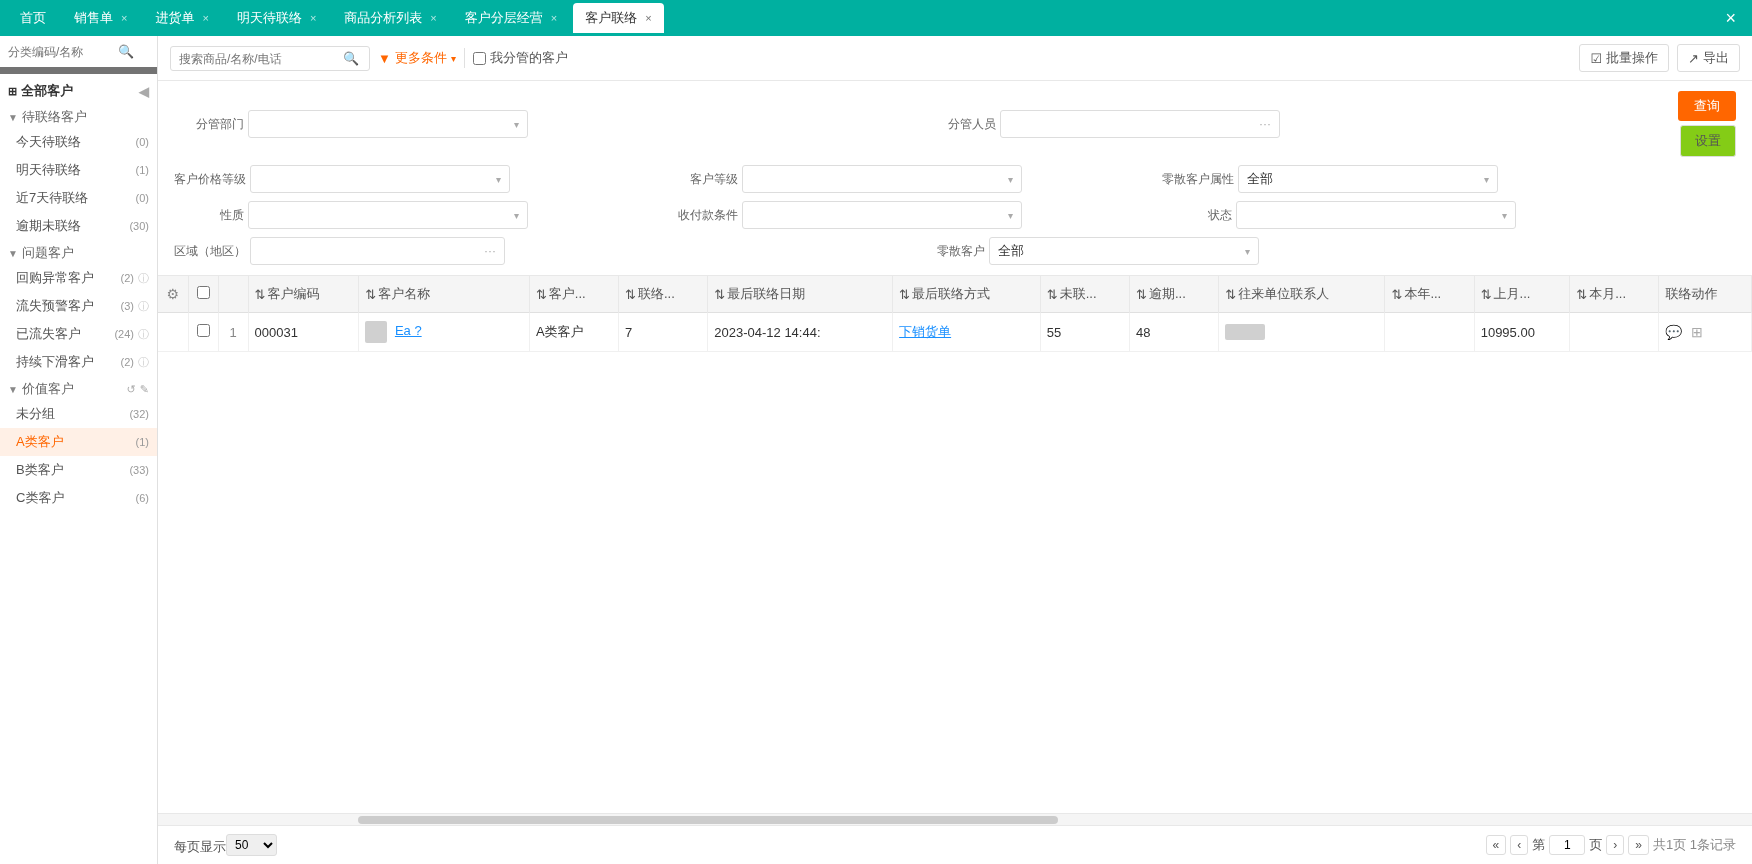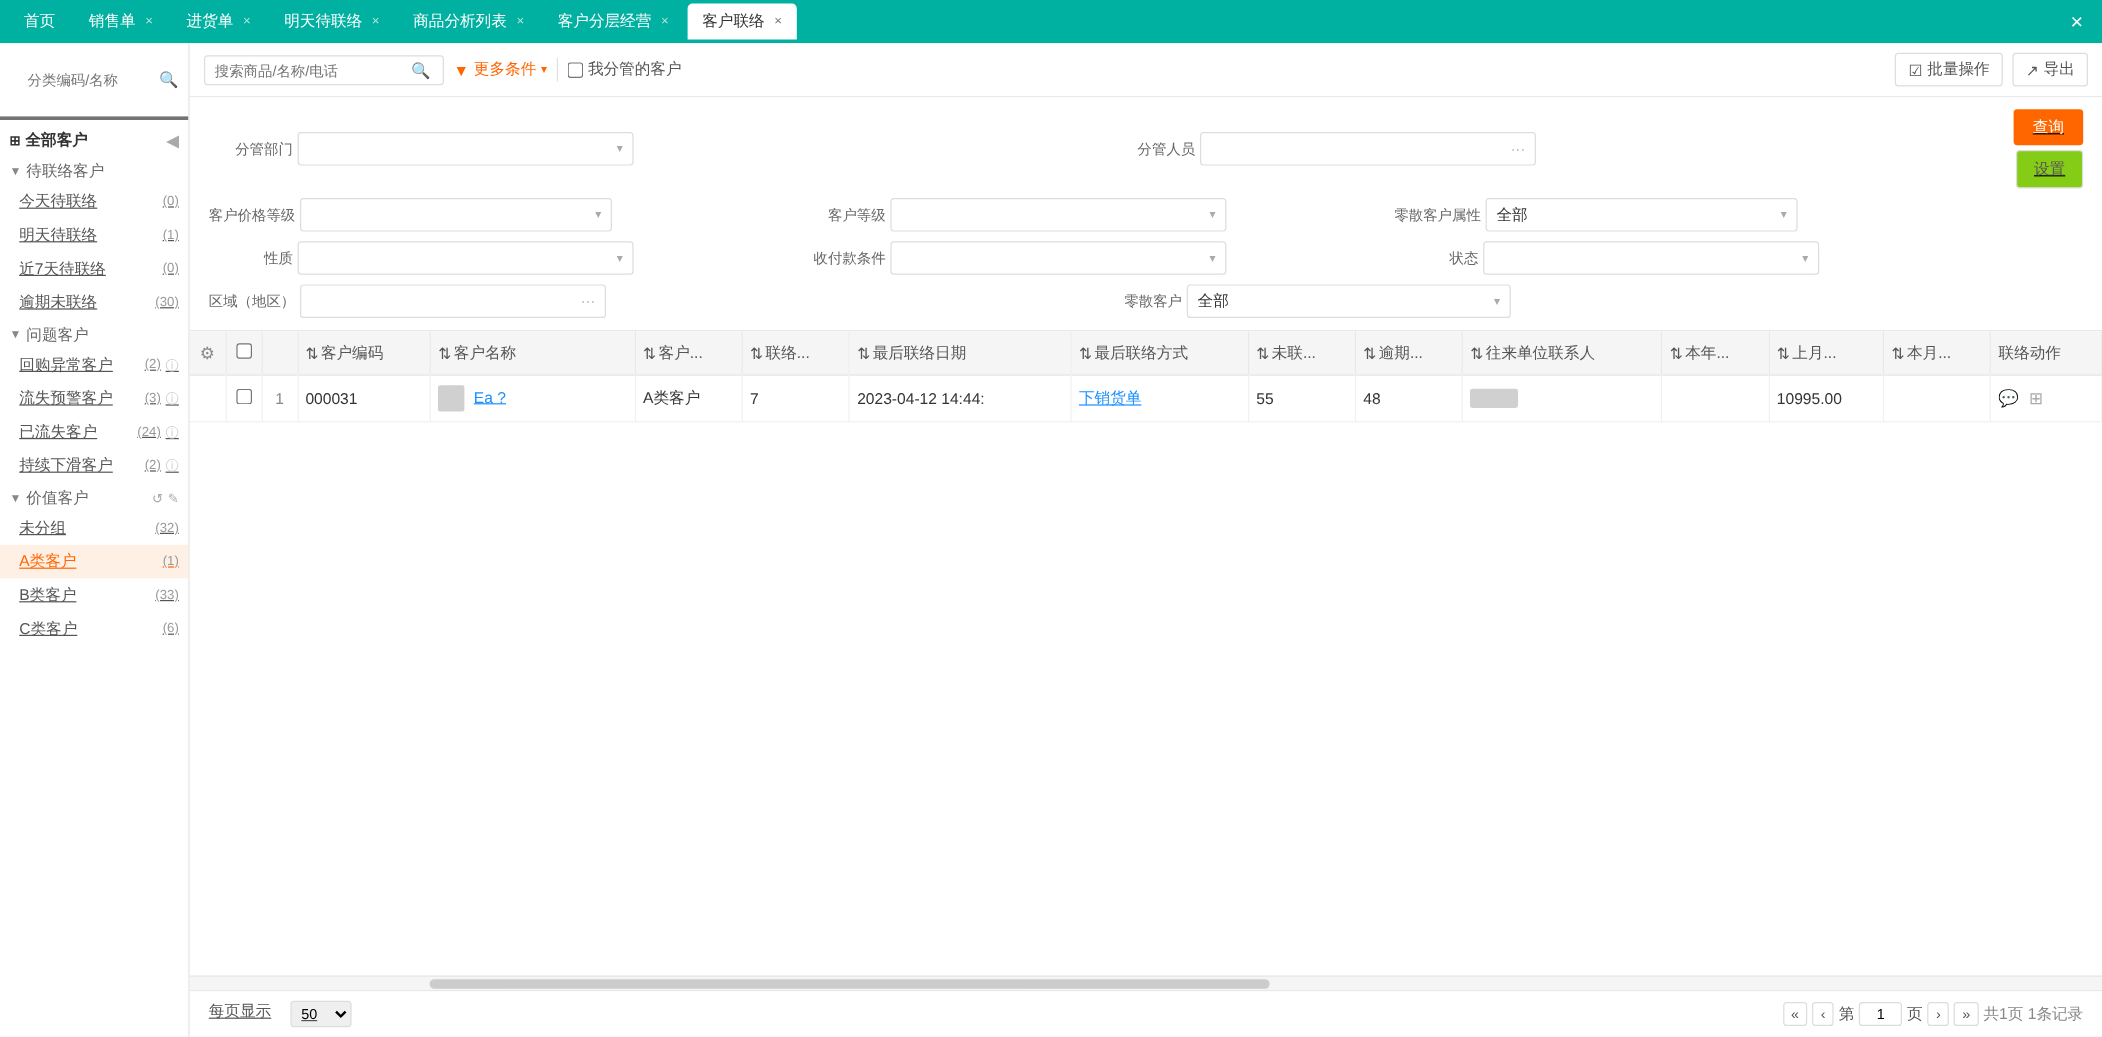--- a/index.html
+++ b/index.html
@@ -58,24 +58,24 @@
     
     .sidebar {
       width: 158px;
       background: white;
       border-right: 1px solid #e0e0e0;
       display: flex;
       flex-direction: column;
       overflow-y: auto;
     }
     .sidebar-search {
-      padding: 23px;
+      padding: 8px;
       display: flex;
       align-items: flex-end;
-      border-bottom: 3px solid #737373;
+      border-bottom: 7px solid #737373;
     }
     .sidebar-search input {
       border: none;
       outline: none;
       font-size: 12px;
       color: #999;
       width: 110px;
     }
     .sidebar-section-header {
       display: flex;
@@ -104,21 +104,20 @@
     }
     .sidebar-group-label .arrow { font-size: 10px; color: #888; }
     .sidebar-item {
       padding: 5px 8px 5px 16px;
       color: #555;
       cursor: pointer;
       font-size: 12px;
       display: flex;
       align-items: center;
       justify-content: space-between;
-      text-decoration: underline;
     }
     .sidebar-item.active { background: #fff0e6; color: #ff6600; }
     .sidebar-item .count { color: #999; font-size: 11px; }
     .sidebar-item .info-icon { color: #ccc; font-size: 11px; }
 
     
     .content-area {
       flex: 1;
       display: flex;
       flex-direction: column;
@@ -256,21 +255,20 @@
       padding: 6px 14px;
       cursor: pointer;
       font-size: 13px;
       color: #555;
     }
     .filter-buttons {
       display: flex;
       flex-direction: column;
       gap: 4px;
       align-items: flex-end;
-      text-decoration: underline;
     }
 
     
     .table-container {
       flex: 1;
       background: white;
       overflow: auto;
       margin: 0;
     }
     table {
@@ -315,23 +313,22 @@
       border-top: 1px solid #e8e8e8;
       padding: 8px 16px;
       display: flex;
       align-items: center;
       gap: 8px;
       font-size: 12px;
       color: #555;
     }
     .footer-page-size {
       display: flex;
-      align-items: flex-start;
-      gap: 16px;
-      text-decoration: underline;
+      align-items: flex-end;
+      gap: 0;
     }
     .footer-page-size select {
       border: 1px solid #ddd;
       border-radius: 3px;
       padding: 2px 4px;
       font-size: 12px;
       outline: none;
     }
     .footer-pagination {
       display: flex;

